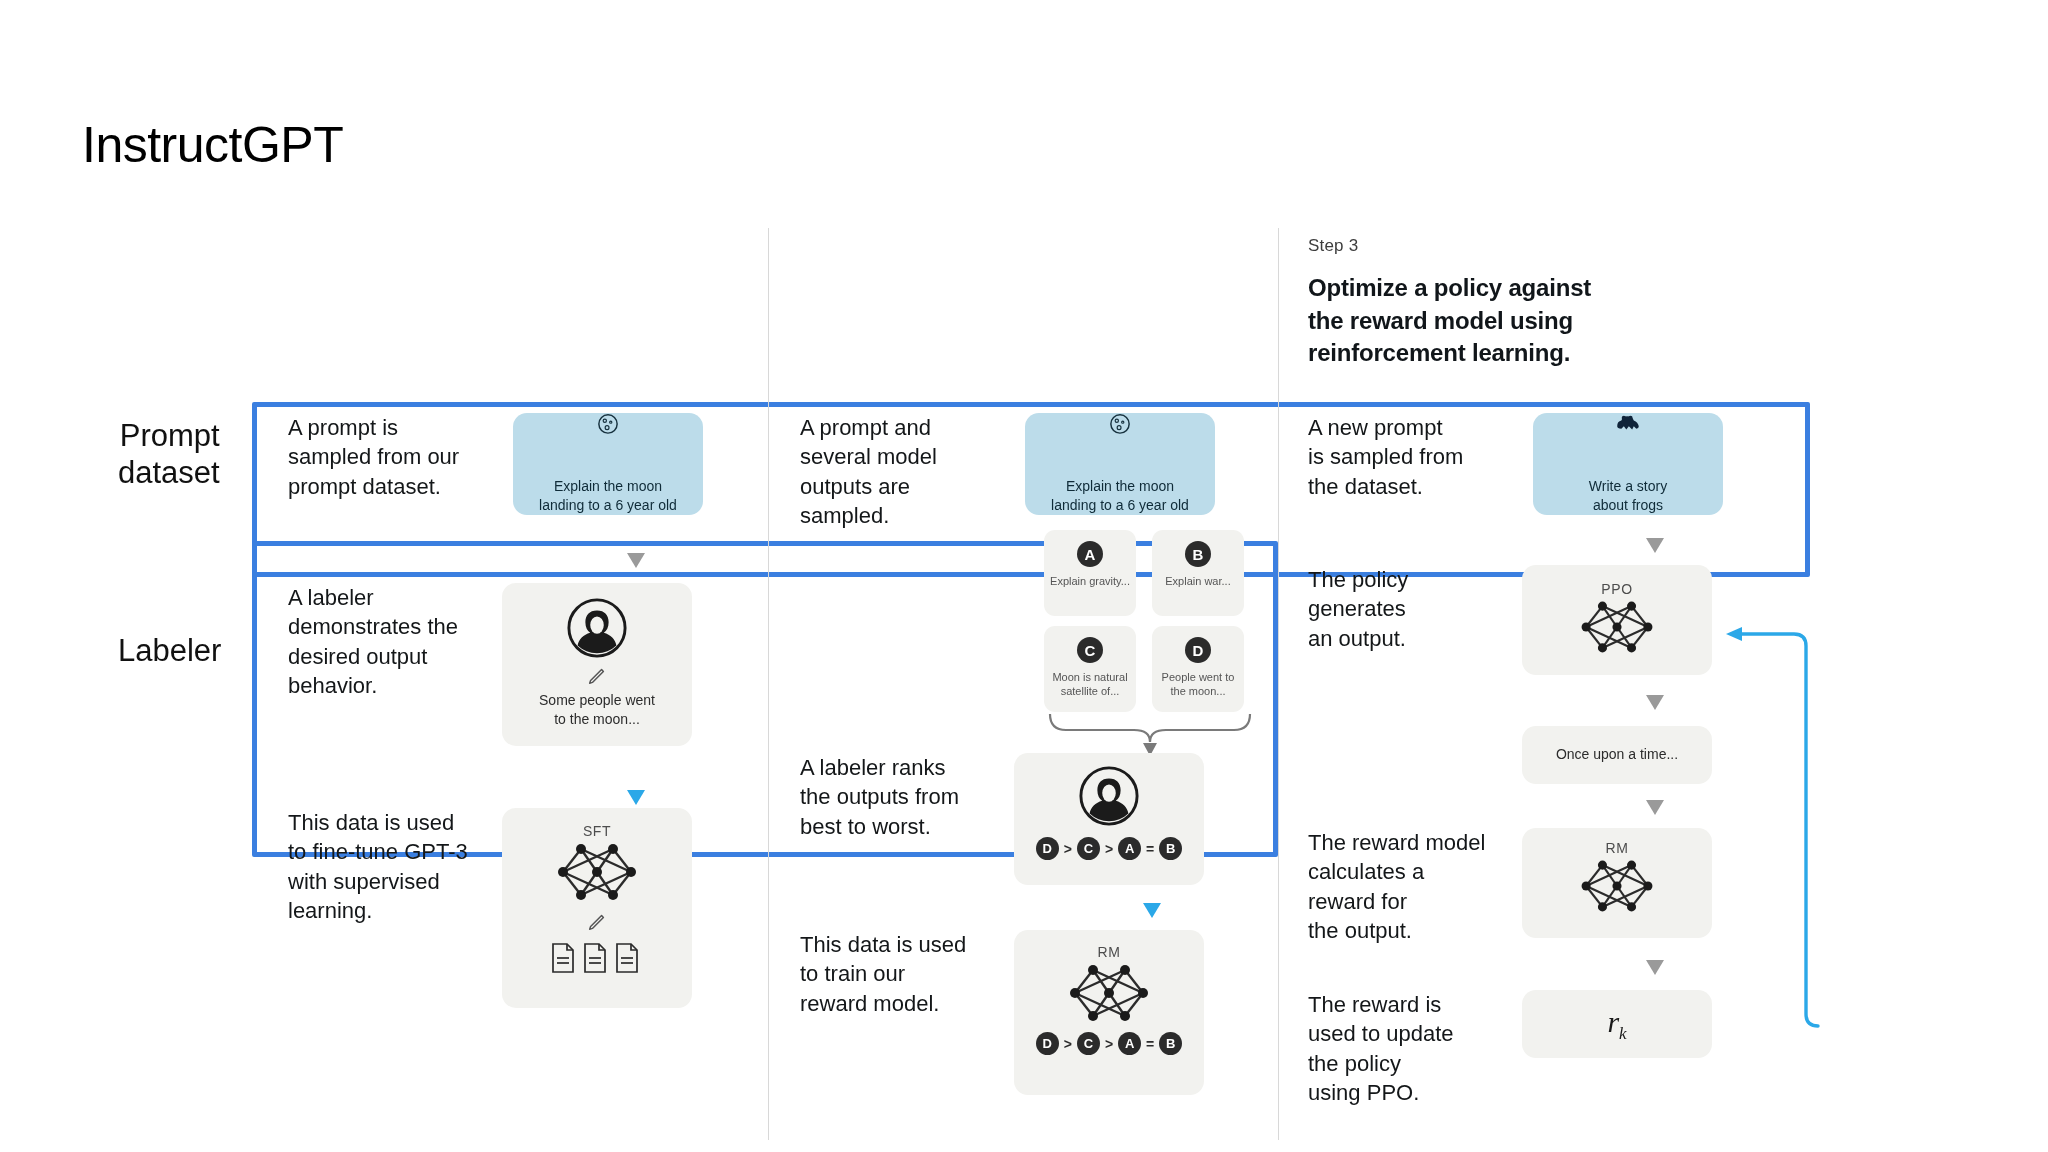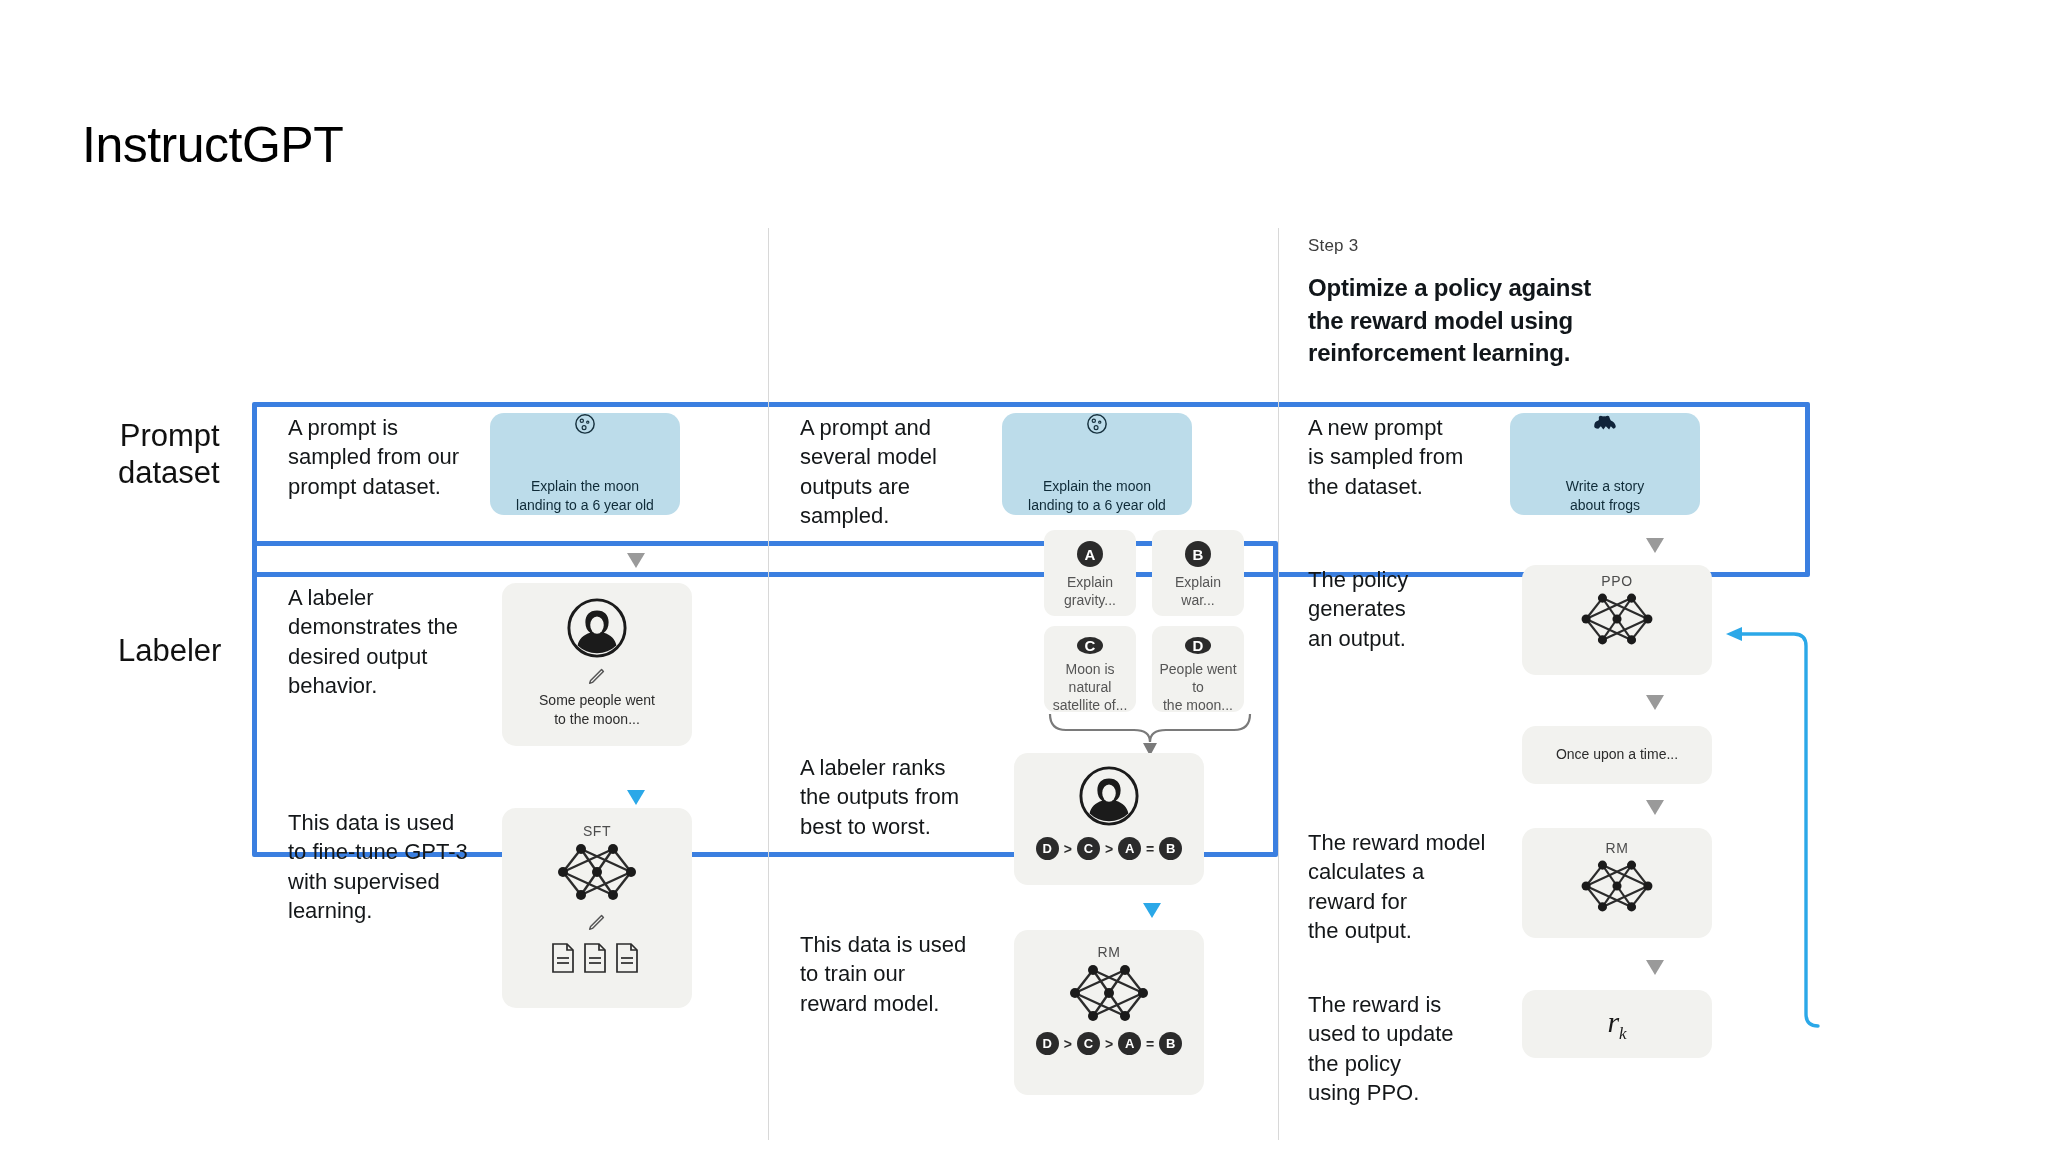--- a/index.html
+++ b/index.html
@@ -68,21 +68,21 @@
   }
 
   
   .card {
     position: absolute; border-radius: 14px;
     display: flex; flex-direction: column;
     align-items: center; justify-content: center;
   }
   .card-prompt {
     background: #bcdcea; color: #0f2b38;
-    width: 190px; height: 102px; left: 202px; top: 0; gap: 36px;
+    width: 190px; height: 102px; left: 225px; top: 0; gap: 36px;
   }
   .card-grey {
     background: #f2f2ef; color: #2c2c2c;
     width: 190px; left: 214px;
   }
   .card-caption {
     font-size: 14px; line-height: 1.36; text-align: center;
     font-weight: 400; padding: 0 10px;
   }
   .card-label {
@@ -116,21 +116,21 @@
     padding-top: 11px;
   }
   .badge {
     width: 26px; height: 26px; border-radius: 50%;
     background: #2b2b2b; color: #ffffff;
     font-size: 15px; font-weight: 700;
     display: flex; align-items: center; justify-content: center;
     margin-bottom: 7px;
   }
   .opt-text {
-    font-size: 14px; color: #555; text-align: center;
+    font-size: 11px; color: #555; text-align: center;
     line-height: 1.28; padding: 0 5px;
   }
 
   
   .rank-row {
     display: flex; align-items: center; gap: 5px;
     margin-top: 10px;
   }
   .rank-badge {
     width: 23px; height: 23px; border-radius: 50%;
@@ -359,21 +359,21 @@
           <circle cx="20" cy="6" r="2.6" fill="#10243a"></circle>
       </svg>
       <div class="card-caption">Write a story<br>about frogs</div>
     </div>
   </div>
 
   <div class="arrow-grey" style="left:1646px; top:538px;"></div>
 
   <div class="row" style="left:1308px; top:565px;">
     <div class="row-text">The policy<br>generates<br>an output.</div>
-    <div class="card card-grey" style="top:0; height:110px; padding-top:8px; justify-content:flex-start;">
+    <div class="card card-grey" style="top:0; height:110px; padding-top:16px; justify-content:flex-start;">
       <div class="card-label">PPO</div>
       <svg class="nn-icon" style="width:84px;height:60px;" viewBox="0 0 92 66">
         <g stroke="#2b2b2b" stroke-width="2.4" fill="none">
           <line x1="30" y1="10" x2="12" y2="33"></line>
             <line x1="30" y1="10" x2="46" y2="33"></line>
             <line x1="30" y1="10" x2="80" y2="33"></line>
           <line x1="62" y1="10" x2="12" y2="33"></line>
             <line x1="62" y1="10" x2="46" y2="33"></line>
             <line x1="62" y1="10" x2="80" y2="33"></line>
           <line x1="12" y1="33" x2="30" y2="56"></line>

